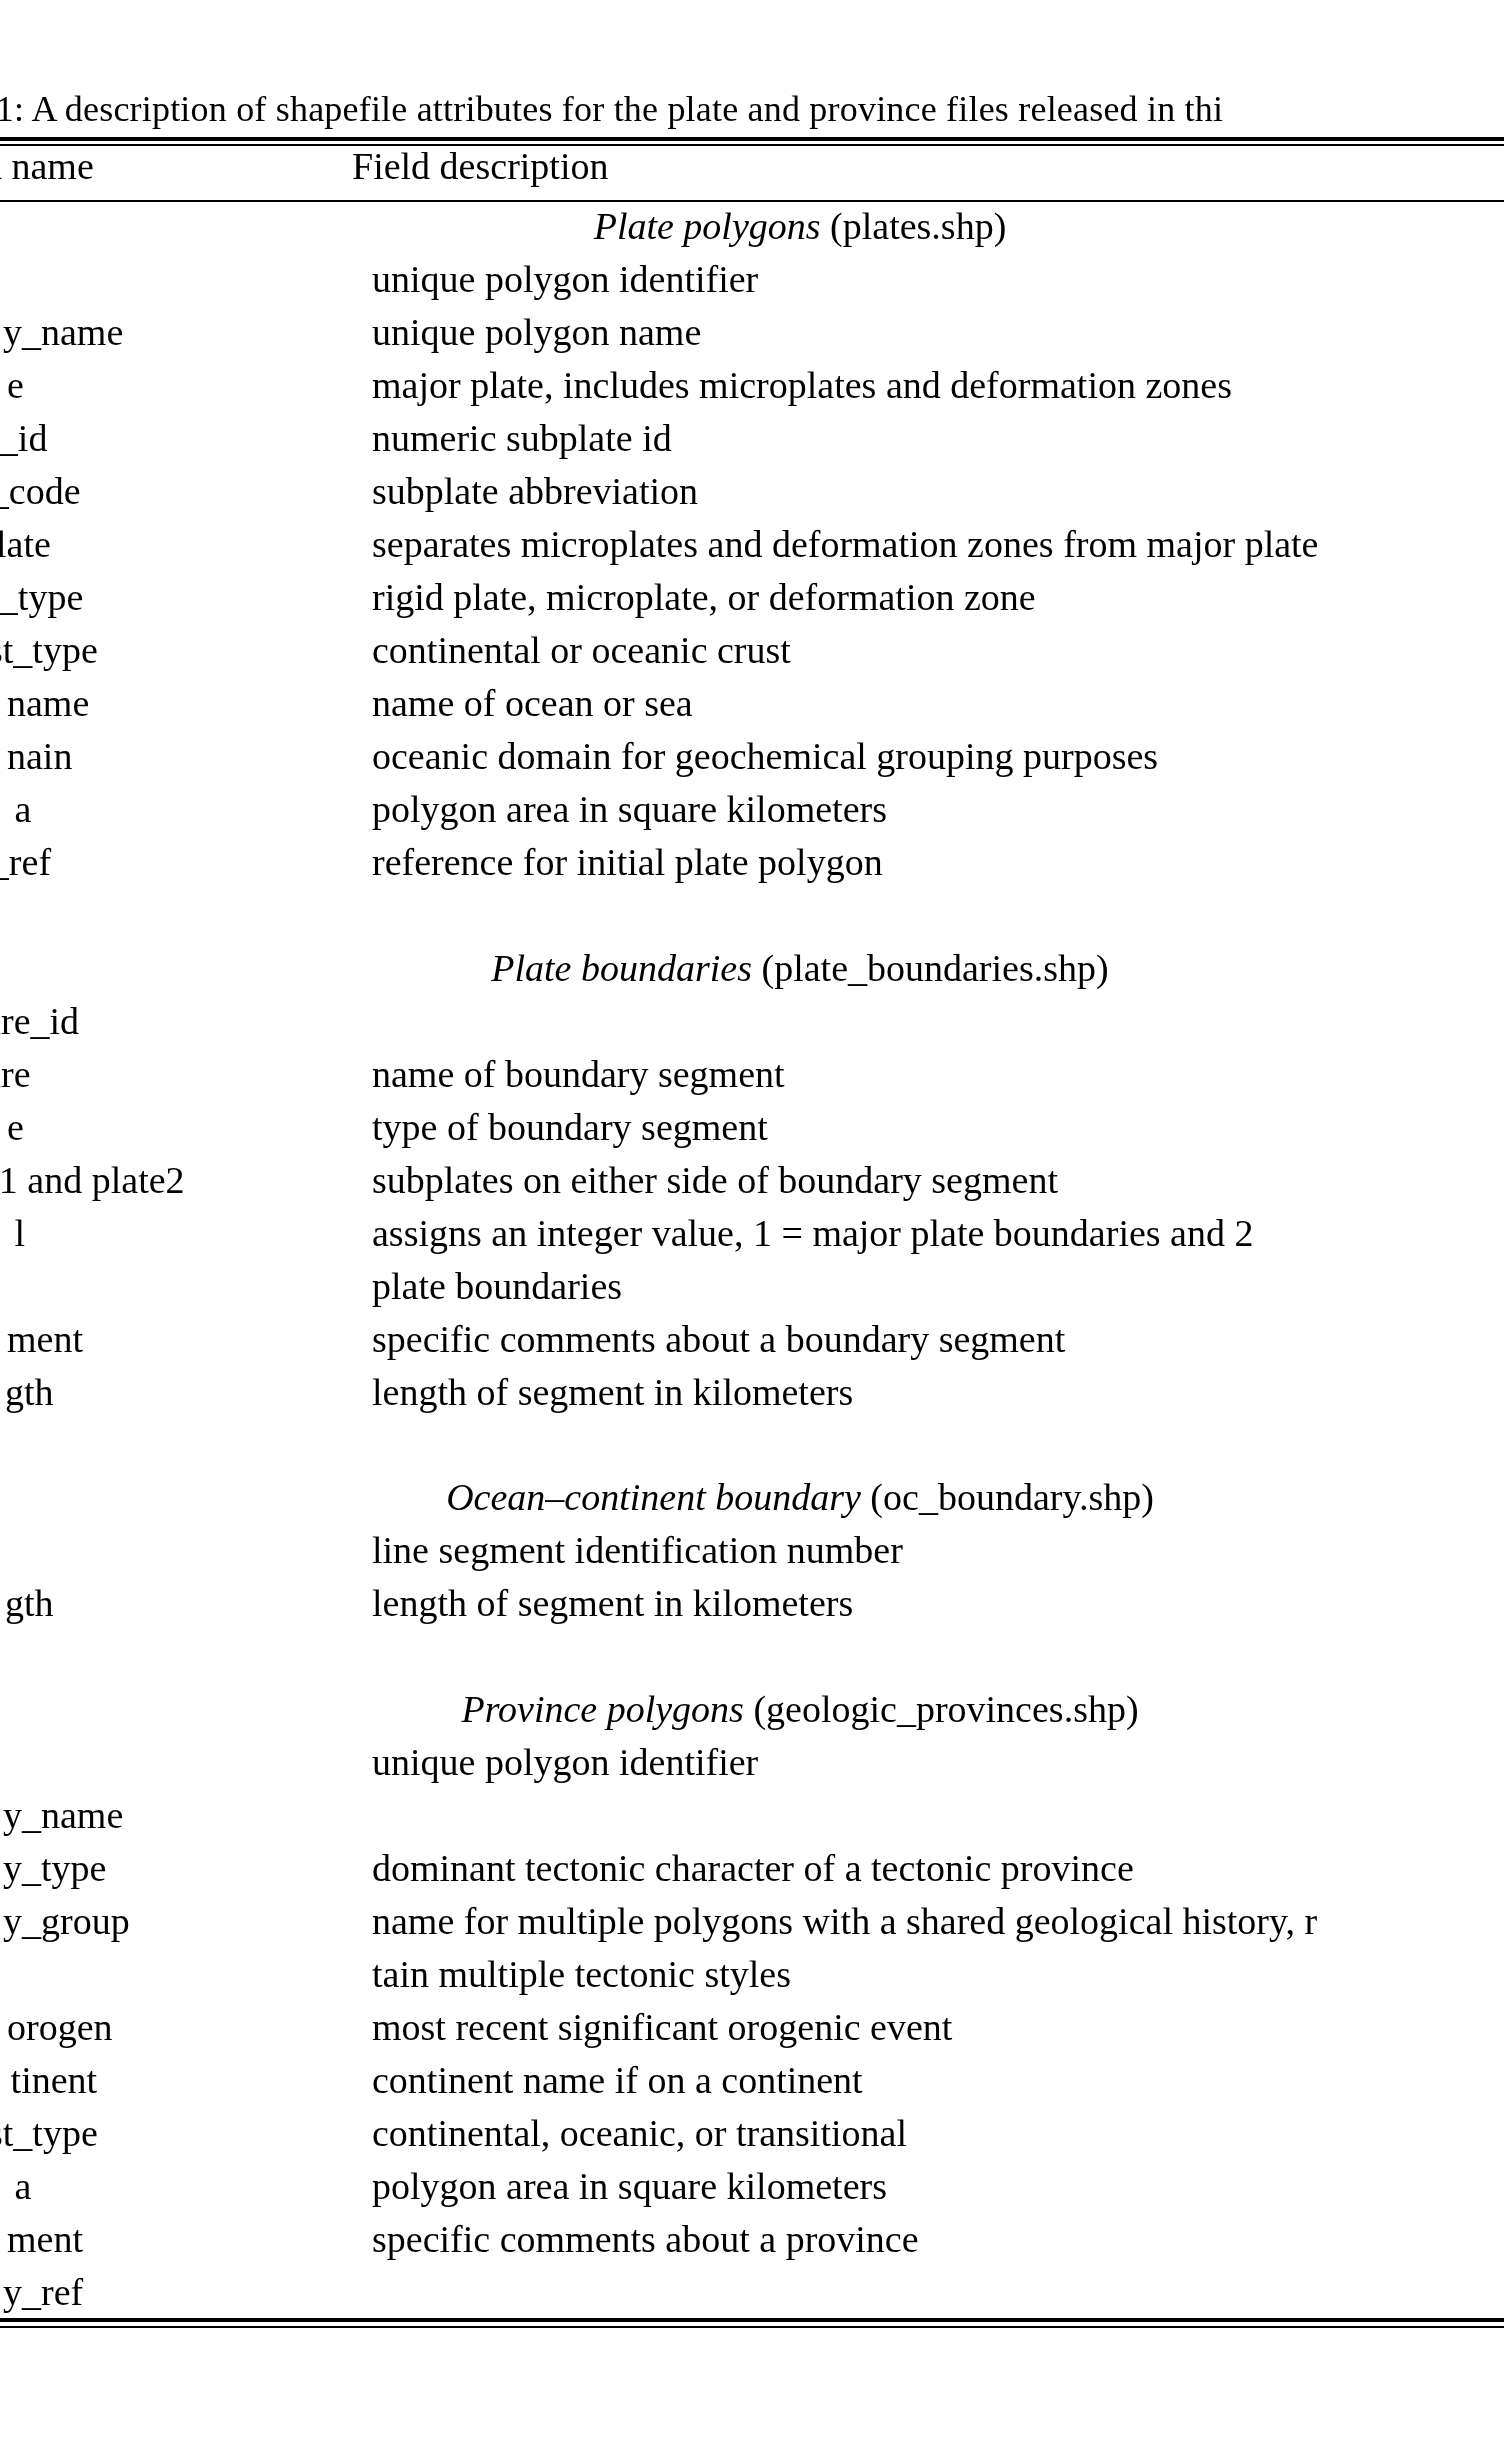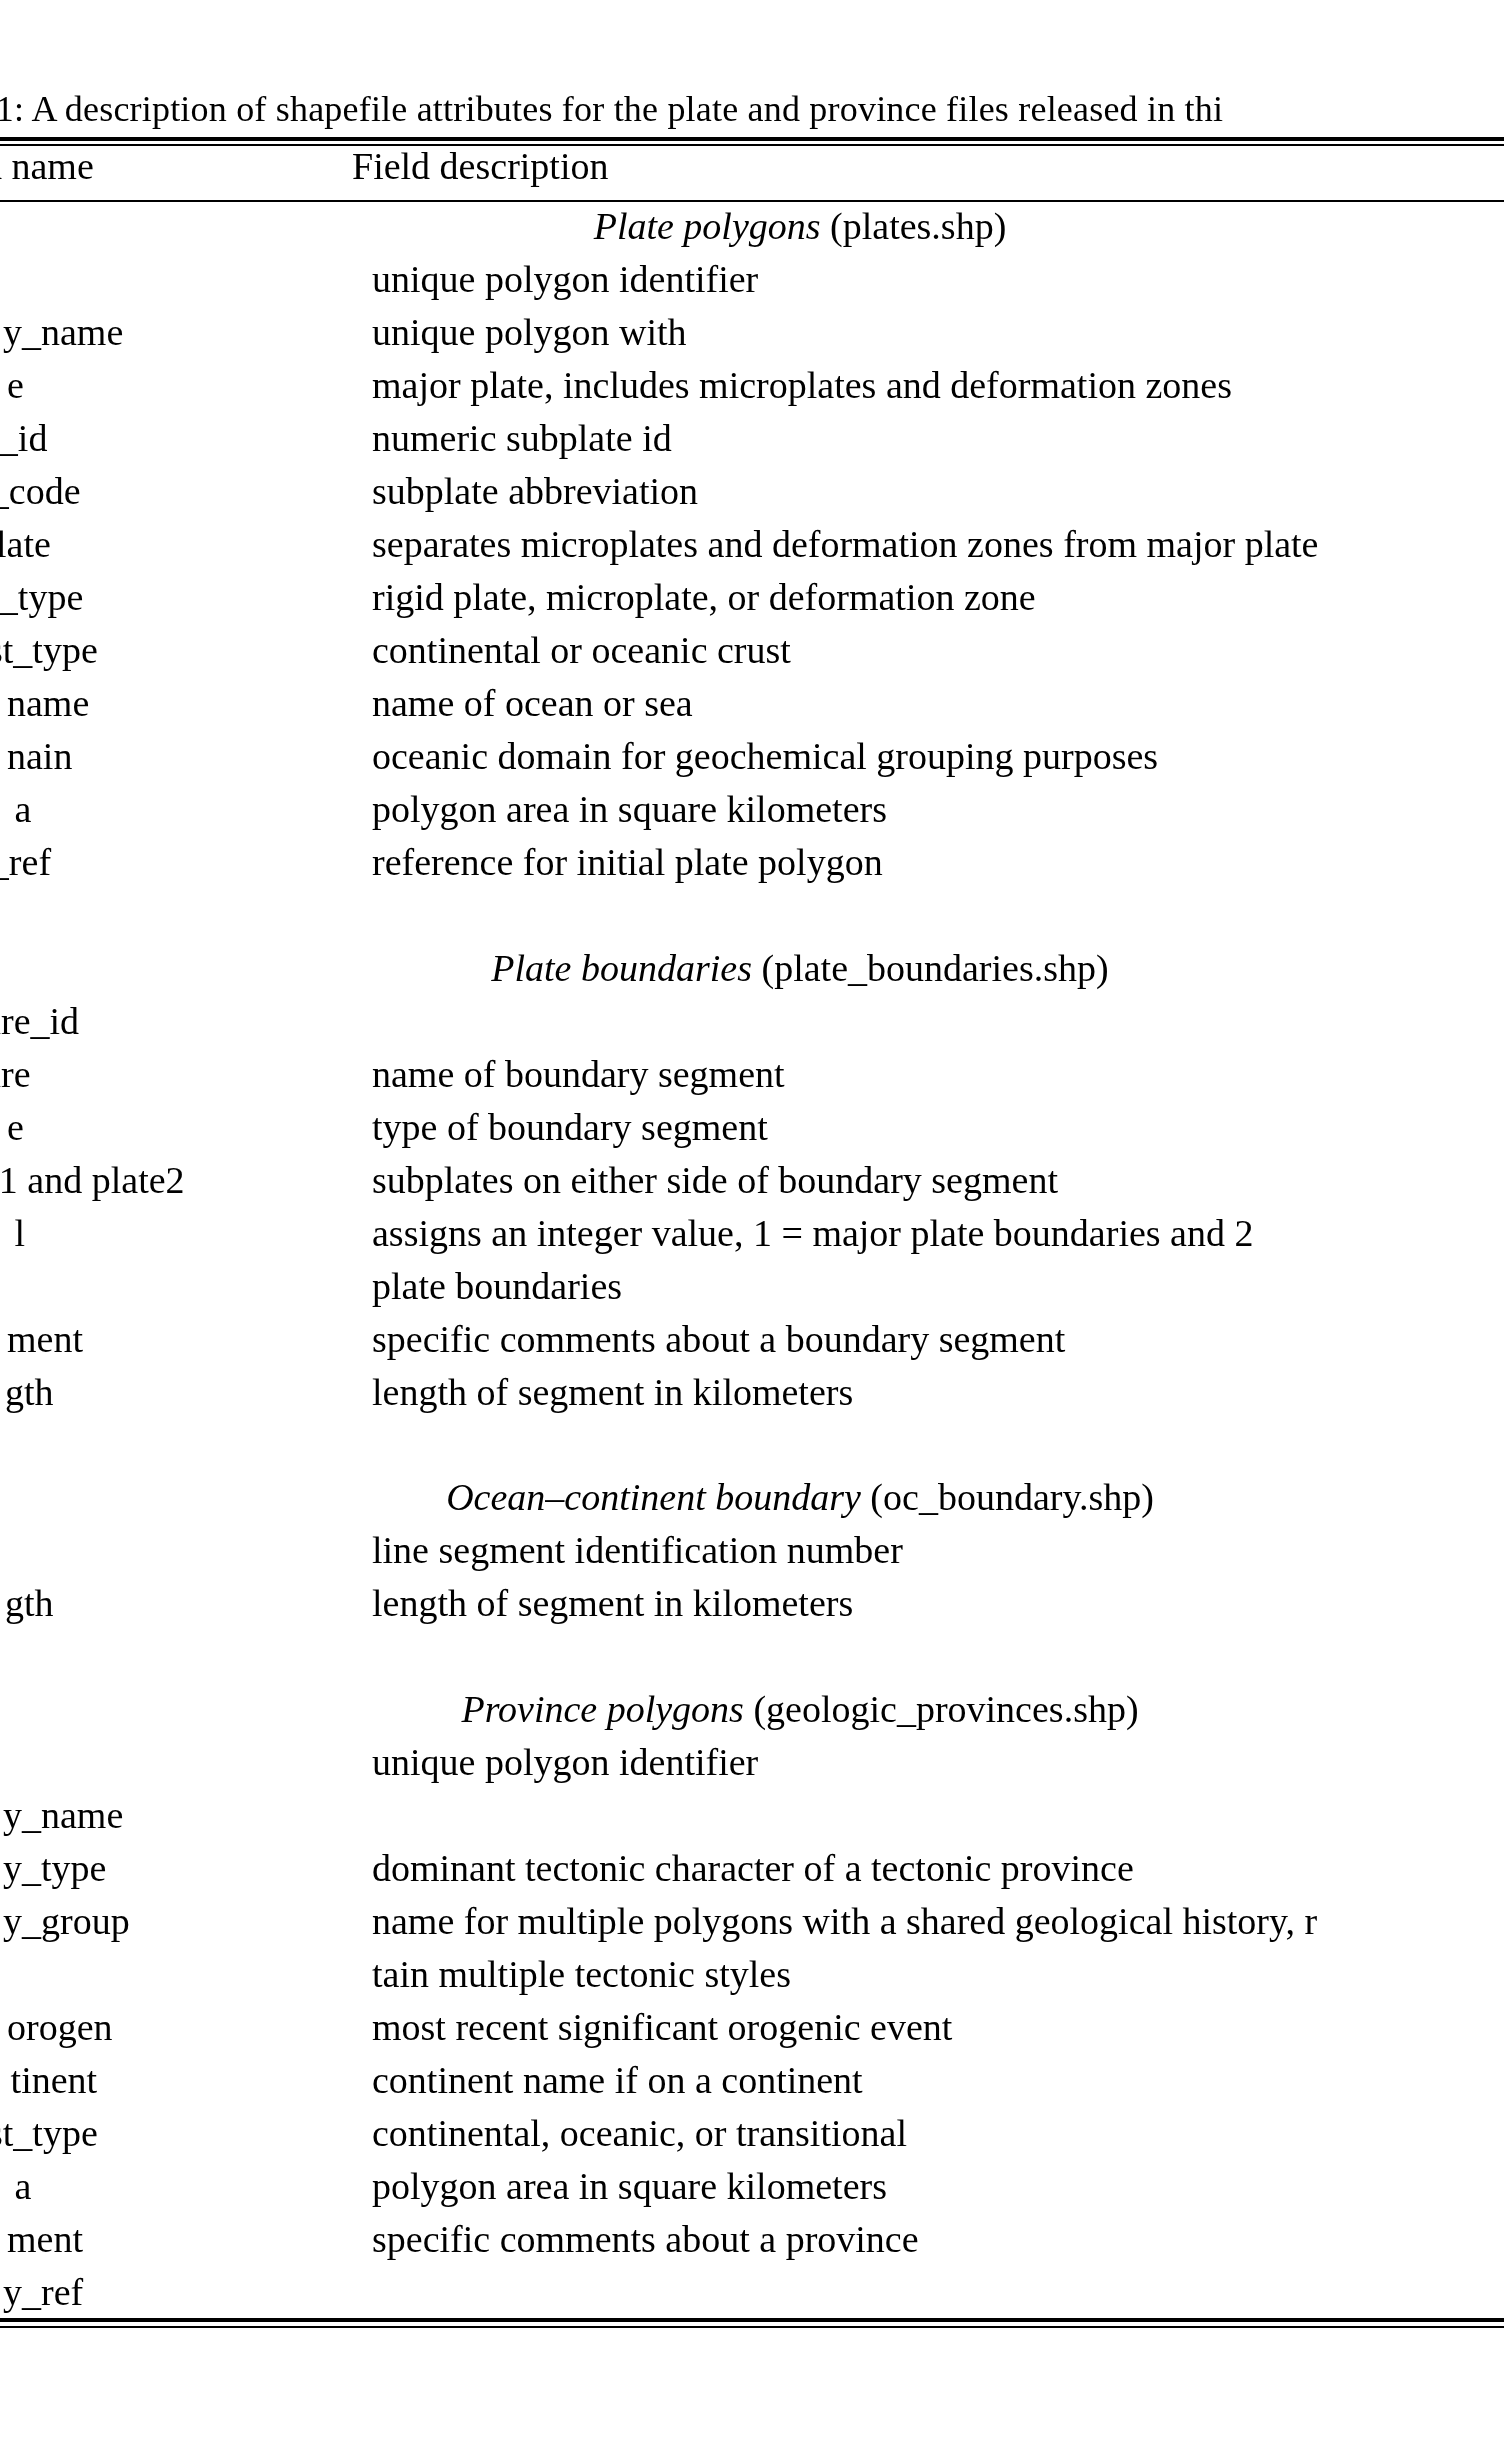--- a/index.html
+++ b/index.html
@@ -33,21 +33,21 @@
   <div class="rule thin" style="top:200px"></div>
 
   <div class="table" id="table-body">
       <div class="sect" style="top: 204px;"><i>Plate polygons</i> <span>(plates.shp)</span></div>
       <div class="row" style="top: 257px;">
         <span class="fname" style="left: 0px;"></span>
         <span class="fdesc">unique polygon identifier</span>
       </div>
       <div class="row" style="top: 310px;">
         <span class="fname" style="left: -17px;">y_name</span>
-        <span class="fdesc">unique polygon with</span>
+        <span class="fdesc">unique polygon name</span>
       </div>
       <div class="row" style="top: 363px; font-family: Liberation Serif, serif;">
         <span class="fname" style="left: -13px;">e</span>
         <span class="fdesc">major plate, includes microplates and deformation zones</span>
       </div>
       <div class="row" style="top: 416px;">
         <span class="fname" style="left: -38px;">e_id</span>
         <span class="fdesc">numeric subplate id</span>
       </div>
       <div class="row" style="top: 469px;">

